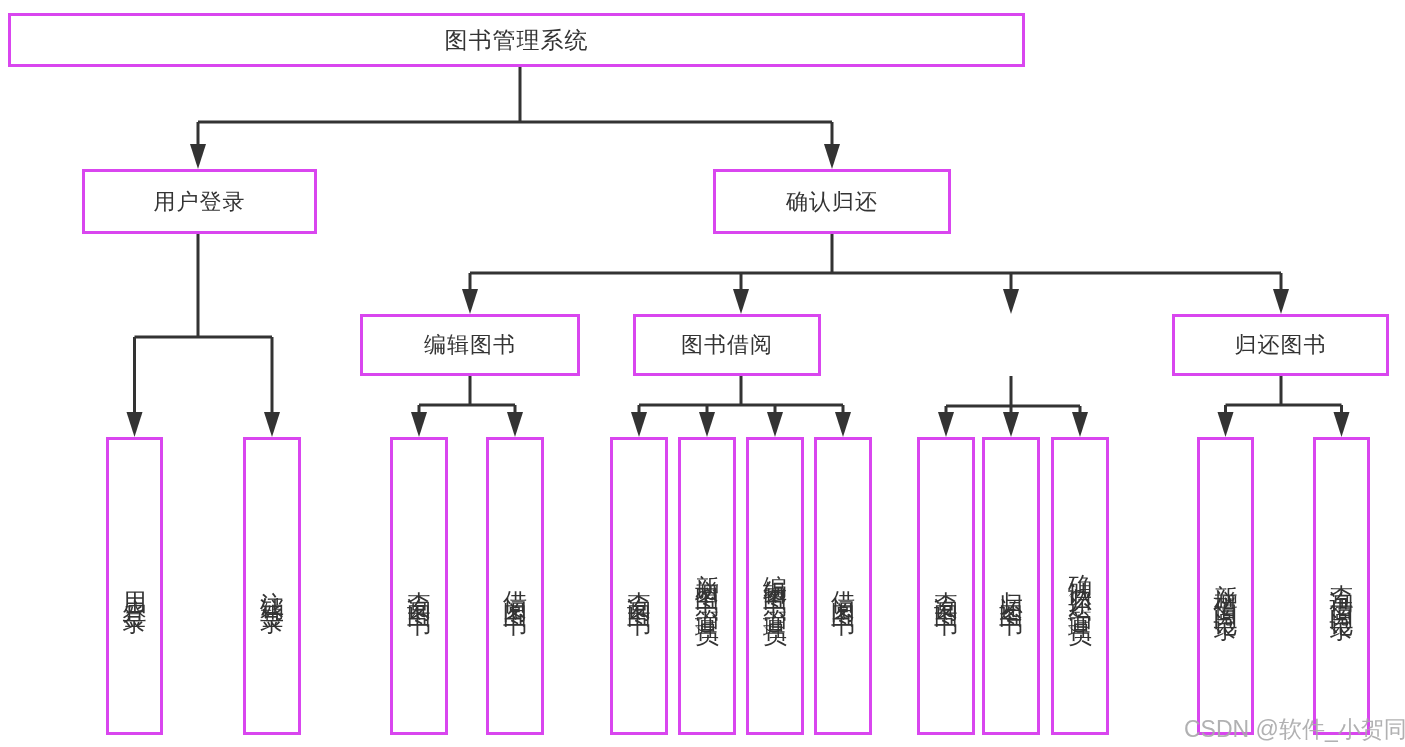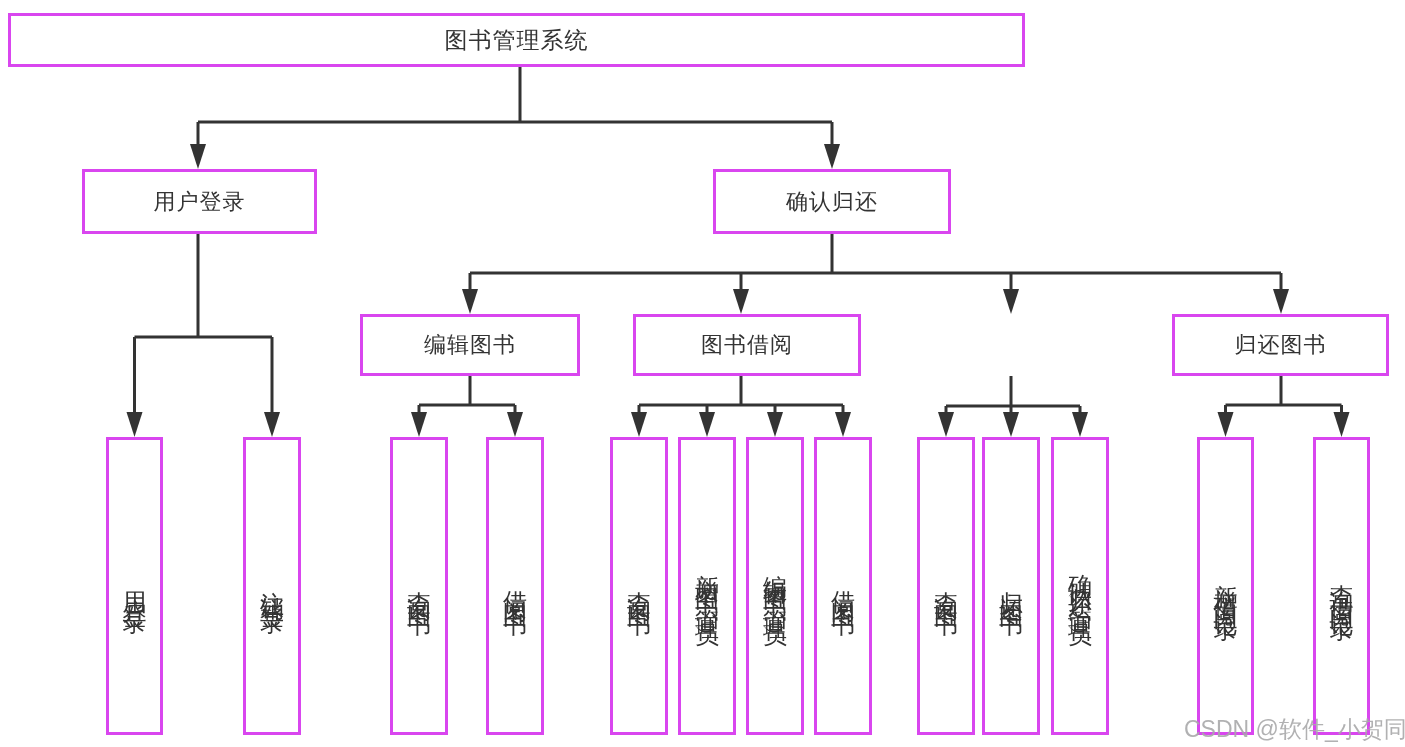--- a/index.html
+++ b/index.html
@@ -122,21 +122,21 @@
   <div class="box h" style="left:82px; top:169px; width:235px; height:65px;">
     <span>用户登录</span>
   </div>
   <div class="box h" style="left:713px; top:169px; width:238px; height:65px;">
     <span>确认归还</span>
   </div>
 
   <div class="box h" style="left:360px; top:314px; width:220px; height:62px;">
     <span>编辑图书</span>
   </div>
-  <div class="box h" style="left:633px; top:314px; width:228px; height:62px;">
+  <div class="box h" style="left:633px; top:314px; width:188px; height:62px;">
     <span>图书借阅</span>
   </div>
   <div class="box h" style="left:1172px; top:314px; width:217px; height:62px;">
     <span>归还图书</span>
   </div>
 
   <div class="box v" style="left:106px; top:437px; width:57px; height:298px;">
     <span>用户登录</span>
   </div>
   <div class="box v" style="left:243px; top:437px; width:58px; height:298px;">

